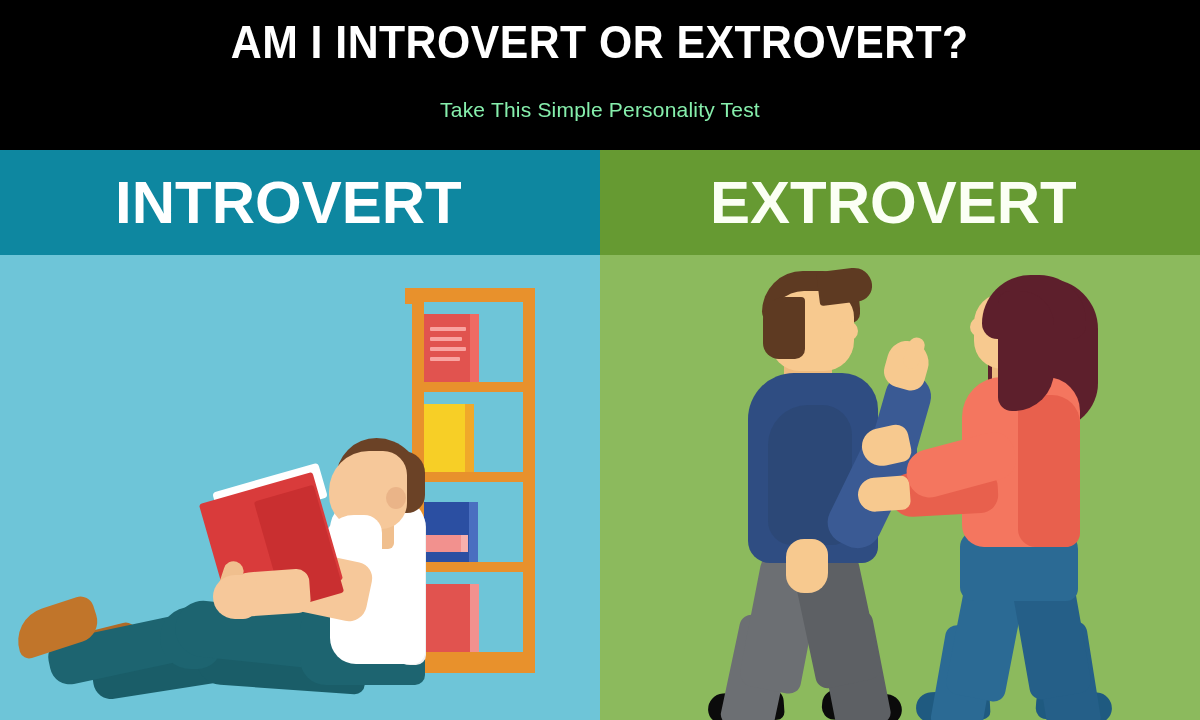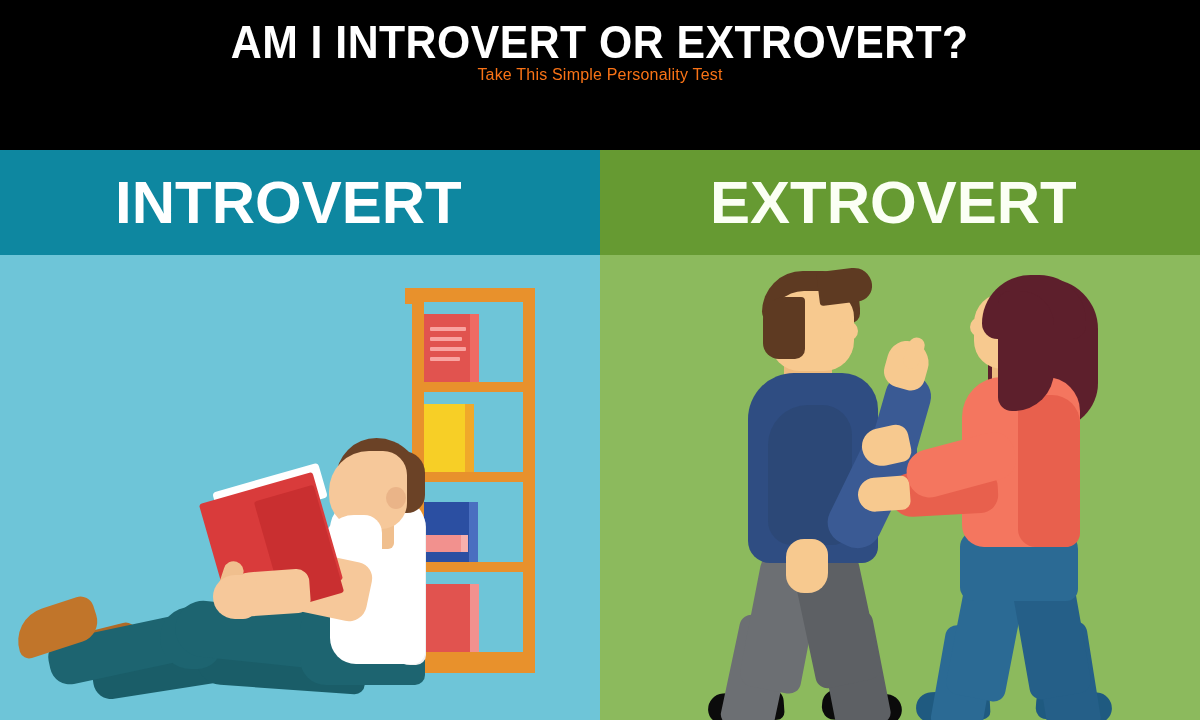--- a/index.html
+++ b/index.html
@@ -28,25 +28,25 @@
     color:#ffffff;
     font-family:"Liberation Sans", sans-serif;
     font-weight:bold;
     font-size:46px;
     letter-spacing:0.5px;
     line-height:1.05;
     transform:scaleX(0.93);
     white-space:nowrap;
   }
   .header-subtitle {
-    color:#f97316;
+    color:#86efac;
     font-family:"Liberation Sans", sans-serif;
     font-weight:normal;
-    font-size:16px;
-    margin-top:0;
+    font-size:21px;
+    margin-top:32px;
     letter-spacing:0.2px;
     white-space:nowrap;
   }
 
   
   .band {
     position:absolute; top:150px;
     width:600px; height:105px;
     display:flex; align-items:center;
   }

